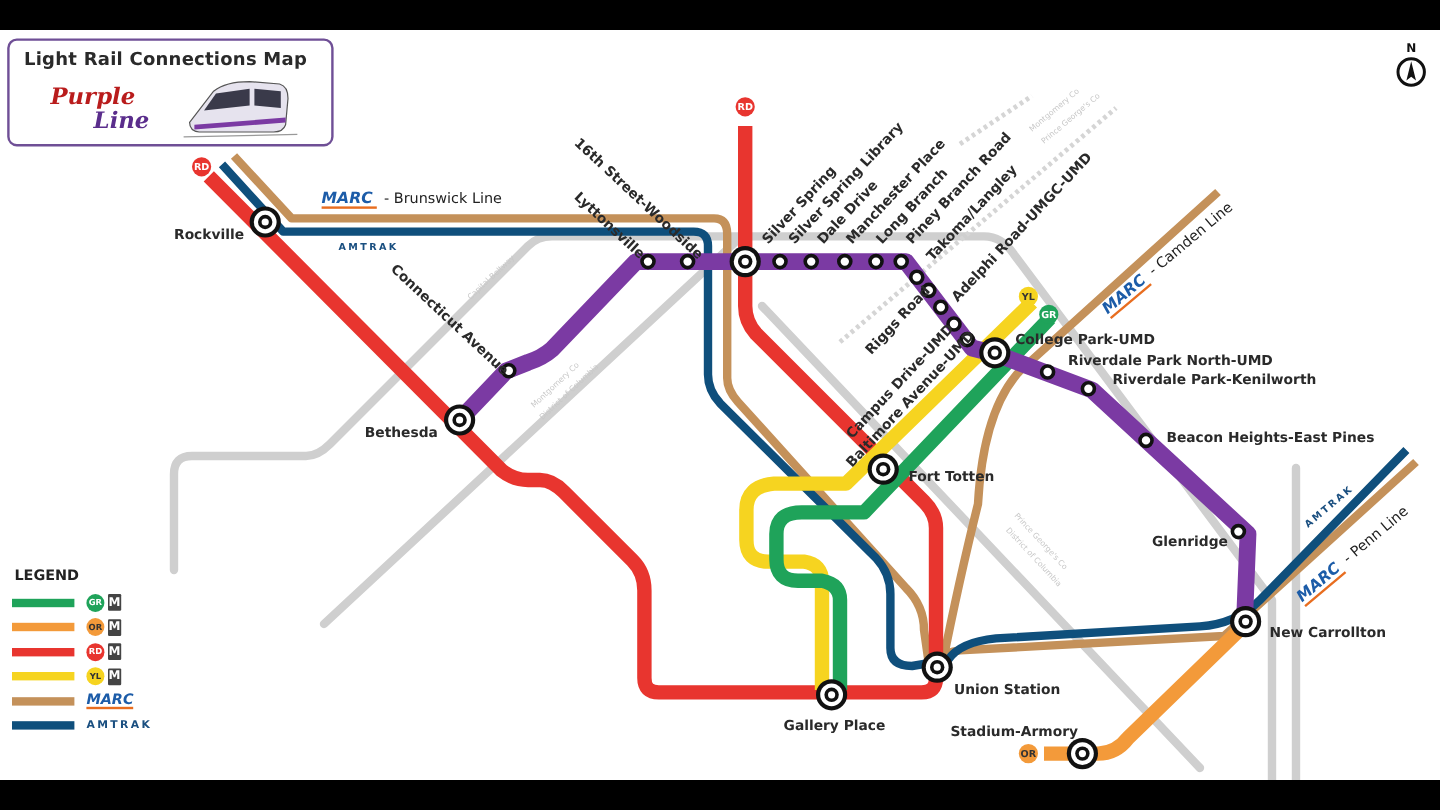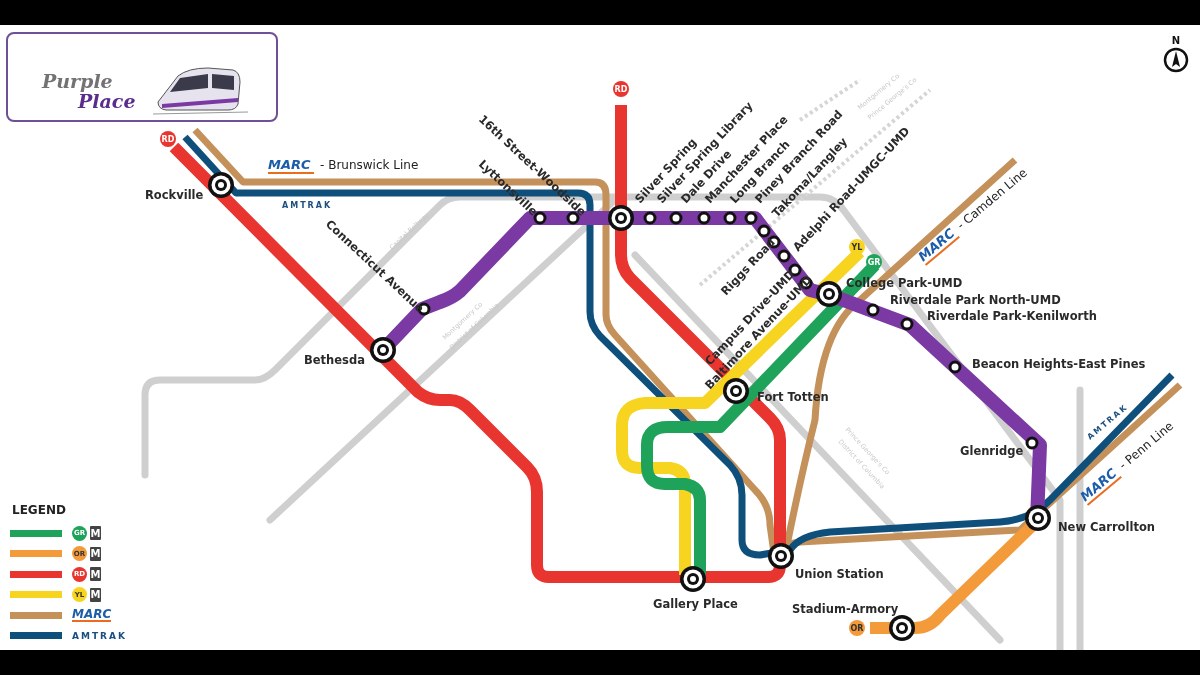--- a/index.html
+++ b/index.html
@@ -14,27 +14,27 @@
   .title-box {
     position: absolute; left: 6px; top: 7px; width: 268px; height: 86px;
     border: 2px solid #6f4f96; border-radius: 8px; background: #fff;
   }
   .title-text {
     position: absolute; left: 12px; top: 6px; font-size: 15px; font-weight: bold; color: #2a2a2a;
     letter-spacing: 0.2px;
   }
   .purple-logo-a {
     position: absolute; left: 34px; top: 36px; font-family: "DejaVu Serif", "Liberation Serif", serif;
-    font-style: italic; font-weight: bold; color: #737373; font-size: 19px;
+    font-style: italic; font-weight: bold; color: #b91c1c; font-size: 19px;
   }
   .purple-logo-b {
     position: absolute; left: 70px; top: 56px; font-family: "DejaVu Serif", "Liberation Serif", serif;
     font-style: italic; font-weight: bold; color: #5a2d8c; font-size: 19px;
   }
-  .legend { position: absolute; left: 10px; top: 478px; width: 170px; }
+  .legend { position: absolute; left: 10px; top: 447px; width: 170px; }
   .legend-title { font-size: 12px; font-weight: bold; color: #222; margin-left: 2px; margin-bottom: 6px; }
   .legend-row { display: flex; align-items: center; height: 20.5px; }
   .legend-swatch { width: 52px; height: 7px; margin-right: 10px; }
   .badge {
     display: inline-flex; align-items: center; justify-content: center; width: 15px; height: 15px;
     border-radius: 50%; font-size: 7px; font-weight: bold; margin-right: 3px;
   }
   .m-icon {
     display: inline-flex; align-items: center; justify-content: center; width: 11px; height: 14px;
     background: #444; color: #fff; font-size: 10px; font-weight: bold; border-radius: 1px;
@@ -240,22 +240,23 @@
     <text x="960" y="455">Glenridge</text>
     <text x="1058" y="531">New Carrollton</text>
     <text x="757" y="401">Fort Totten</text>
     <text x="795" y="578">Union Station</text>
     <text x="653" y="608">Gallery Place</text>
     <text x="792" y="613">Stadium-Armory</text>
   </g>
 </svg>
 
 <div class="title-box">
+  <div class="title-text">Light Rail Connections Map</div>
   <span class="purple-logo-a">Purple</span>
-  <span class="purple-logo-b">Place</span>
+  <span class="purple-logo-b">Line</span>
   <svg style="position:absolute;left:140px;top:28px" width="100" height="55">
     <path d="M10,40 L30,14 Q40,6 60,6 L85,8 Q92,10 92,20 L90,42 Q88,48 80,48 L18,48 Q10,47 10,40 Z" fill="#e6e3ee" stroke="#555" stroke-width="1"></path>
     <path d="M32,16 L60,12 L60,26 L22,30 Z" fill="#3a3a4a"></path>
     <path d="M64,12 L86,14 L86,28 L64,26 Z" fill="#3a3a4a"></path>
     <path d="M14,42 L90,36 L90,40 L14,46 Z" fill="#7b3aa3"></path>
     <line x1="5" y1="52" x2="100" y2="50" stroke="#999" stroke-width="1"></line>
   </svg>
 </div>
 
 <div class="north">

